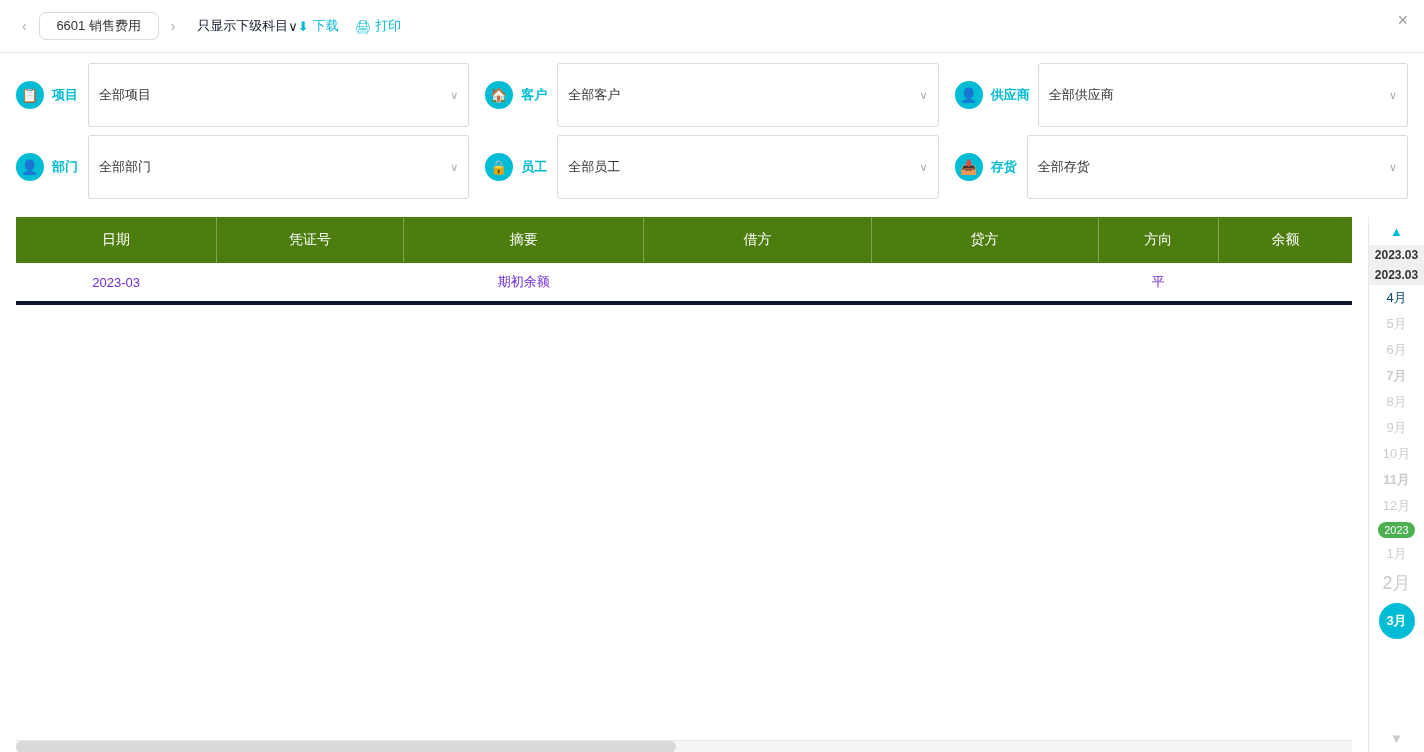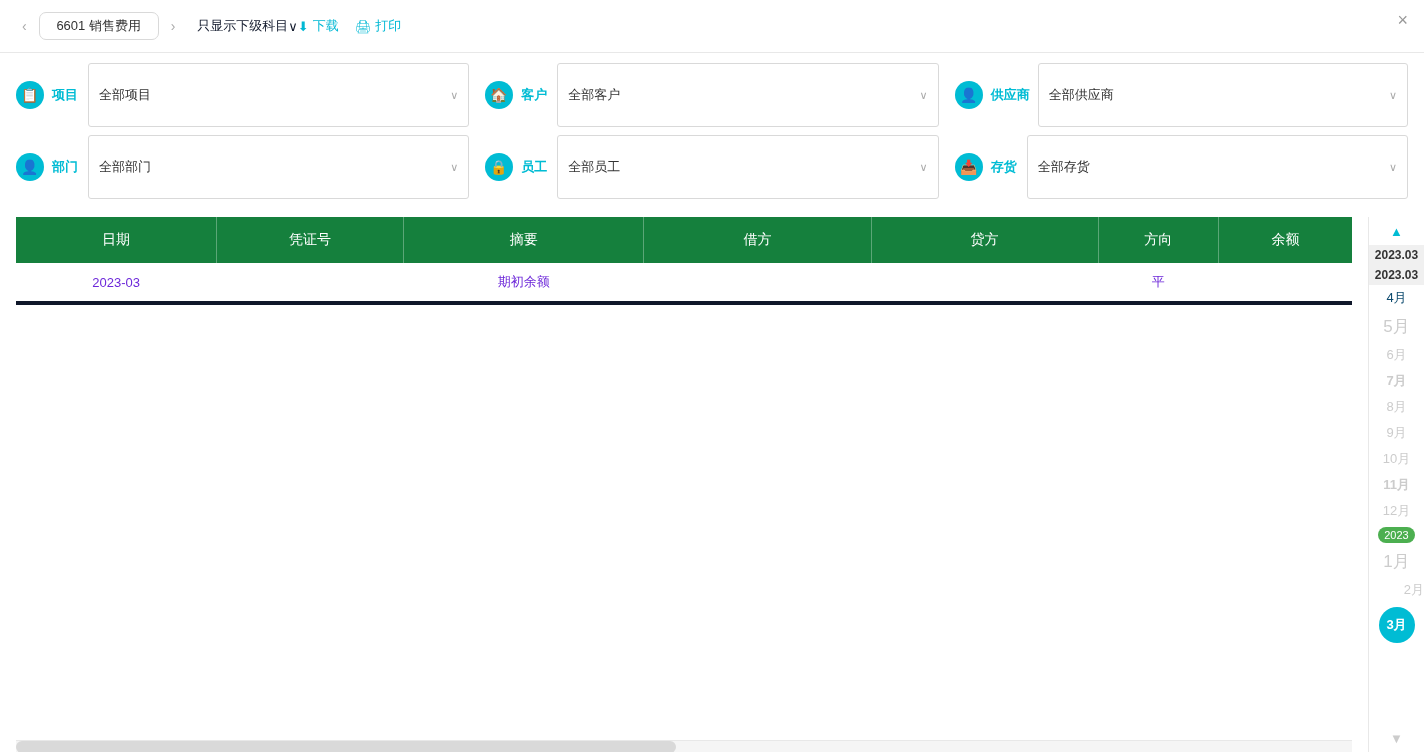--- a/index.html
+++ b/index.html
@@ -23,21 +23,21 @@
     .filter-item { display: flex; align-items: center; gap: 8px; flex: 1; }
     .filter-icon { width: 28px; height: 28px; border-radius: 50%; background: #00bcd4; display: flex; align-items: center; justify-content: center; color: #fff; font-size: 14px; flex-shrink: 0; }
     .filter-label { color: #00bcd4; font-size: 13px; min-width: 28px; font-weight: bold; }
     .filter-select { flex: 1; border: 1px solid #d9d9d9; border-radius: 3px; padding: 22px 10px; font-size: 13px; color: #333; display: flex; align-items: center; justify-content: space-between; cursor: pointer; background: #fff; }
     .filter-select .arrow { color: #aaa; font-size: 11px; }
     
     
     .table-section { flex: 1; overflow: hidden; position: relative; margin: 0 16px; }
     .table-container { height: 100%; overflow-x: auto; overflow-y: auto; }
     table { width: 100%; border-collapse: collapse; table-layout: fixed; }
-    thead tr th { background: #15803d; color: #fff; font-size: 14px; font-weight: normal; padding: 14px 8px; text-align: center; border-right: 1px solid rgba(255,255,255,0.3); }
+    thead tr th { background: #4d7c0f; color: #fff; font-size: 14px; font-weight: normal; padding: 14px 8px; text-align: center; border-right: 1px solid rgba(255,255,255,0.3); }
     thead tr th:last-child { border-right: none; }
     tbody tr td { padding: 10px 8px; text-align: center; border-bottom: 4px solid #0f172a; font-size: 13px; color: #6d28d9; }
     
     
     .bottom-scrollbar { height: 12px; background: #f5f5f5; border-top: 1px solid #e8e8e8; margin: 0 16px; }
     .scroll-thumb { height: 12px; width: 660px; background: #d9d9d9; border-radius: 6px; }
     
     
     .close-btn { position: absolute; top: 10px; right: 16px; color: #999; cursor: pointer; font-size: 18px; z-index: 10; }
 
@@ -177,35 +177,35 @@
     </div>
 
     <div style="width:56px; background:#fff; border-left:1px solid #e8e8e8; display:flex; flex-direction:column; align-items:center; overflow:hidden; flex-shrink:0;">
 
       <div style="width:100%; height:28px; display:flex; align-items:center; justify-content:center; cursor:pointer; color:#00bcd4;">▲</div>
 
       <div style="width:100%; padding:3px 0; text-align:center; cursor:pointer; font-size:12px; color:#333; font-weight:bold; background:#f0f0f0;">2023.03</div>
       <div style="width:100%; padding:3px 0; text-align:center; cursor:pointer; font-size:12px; color:#333; font-weight:bold; background:#f0f0f0;">2023.03</div>
 
       <div style="width:100%; padding:4px 0; text-align:center; cursor:pointer; font-size:13px; color:#0c4a6e;">4月</div>
-      <div style="width:100%; padding:4px 0; text-align:center; cursor:pointer; font-size:17px; color:#ccc;">5月</div>
+      <div style="width:100%; padding:4px 0; text-align:center; cursor:pointer; font-size:13px; color:#ccc;">5月</div>
       <div style="width:100%; padding:4px 0; text-align:center; cursor:pointer; font-size:13px; color:#ccc;">6月</div>
       <div style="width:100%; padding:4px 0; text-align:center; cursor:pointer; font-size:13px; color:#ccc;font-weight:bold;">7月</div>
       <div style="width:100%; padding:4px 0; text-align:center; cursor:pointer; font-size:13px; color:#ccc;">8月</div>
       <div style="width:100%; padding:4px 0; text-align:center; cursor:pointer; font-size:13px; color:#ccc;">9月</div>
       <div style="width:100%; padding:4px 0; text-align:center; cursor:pointer; font-size:13px; color:#ccc;">10月</div>
       <div style="width:100%; padding:4px 0; text-align:center; cursor:pointer; font-size:13px; color:#ccc;font-weight:bold;">11月</div>
       <div style="width:100%; padding:4px 0; text-align:center; cursor:pointer; font-size:13px; color:#ccc;">12月</div>
 
       <div style="padding:3px 0; text-align:center;">
         <span style="background:#4caf50; color:#fff; border-radius:10px; font-size:11px; padding:2px 6px; display:inline-block;">2023</span>
       </div>
 
-      <div style="width:100%; padding:4px 0; text-align:center; cursor:pointer; font-size:17px; color:#ccc;">1月</div>
-      <div style="width:100%; padding:4px 0; text-align:right; cursor:pointer; font-size:13px; color:#ccc;">2月</div>
+      <div style="width:100%; padding:4px 0; text-align:center; cursor:pointer; font-size:13px; color:#ccc;">1月</div>
+      <div style="width:100%; padding:4px 0; text-align:center; cursor:pointer; font-size:18px; color:#ccc;">2月</div>
 
       <div style="width:100%; display:flex; align-items:center; justify-content:center; padding:4px 0;">
         <div style="background:#00bcd4; color:#fff; border-radius:50%; width:36px; height:36px; display:flex; align-items:center; justify-content:center; font-size:13px; font-weight:bold; cursor:pointer;">3月</div>
       </div>
 
       <div style="width:100%; height:28px; display:flex; align-items:center; justify-content:center; cursor:pointer; color:#ccc; margin-top:auto;">▼</div>
     </div>
   </div>
 </div>
 

